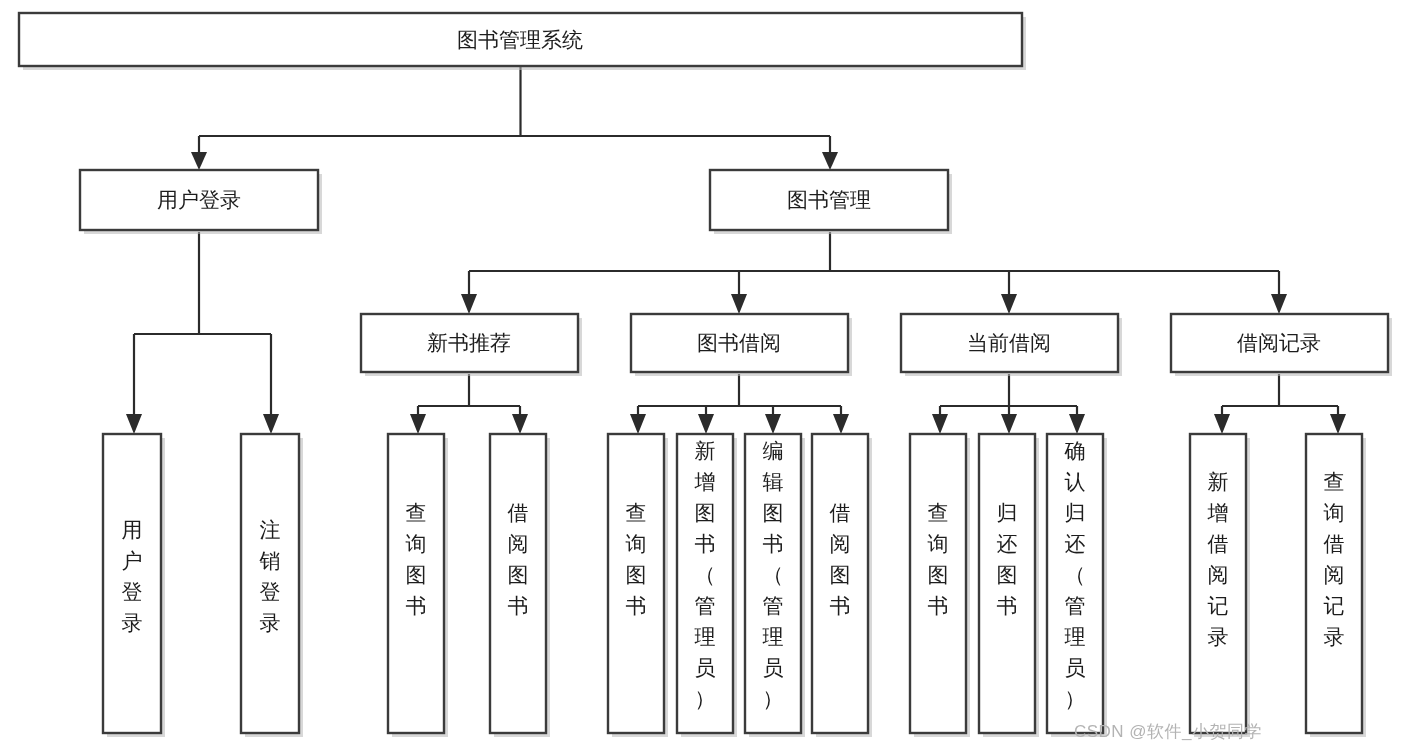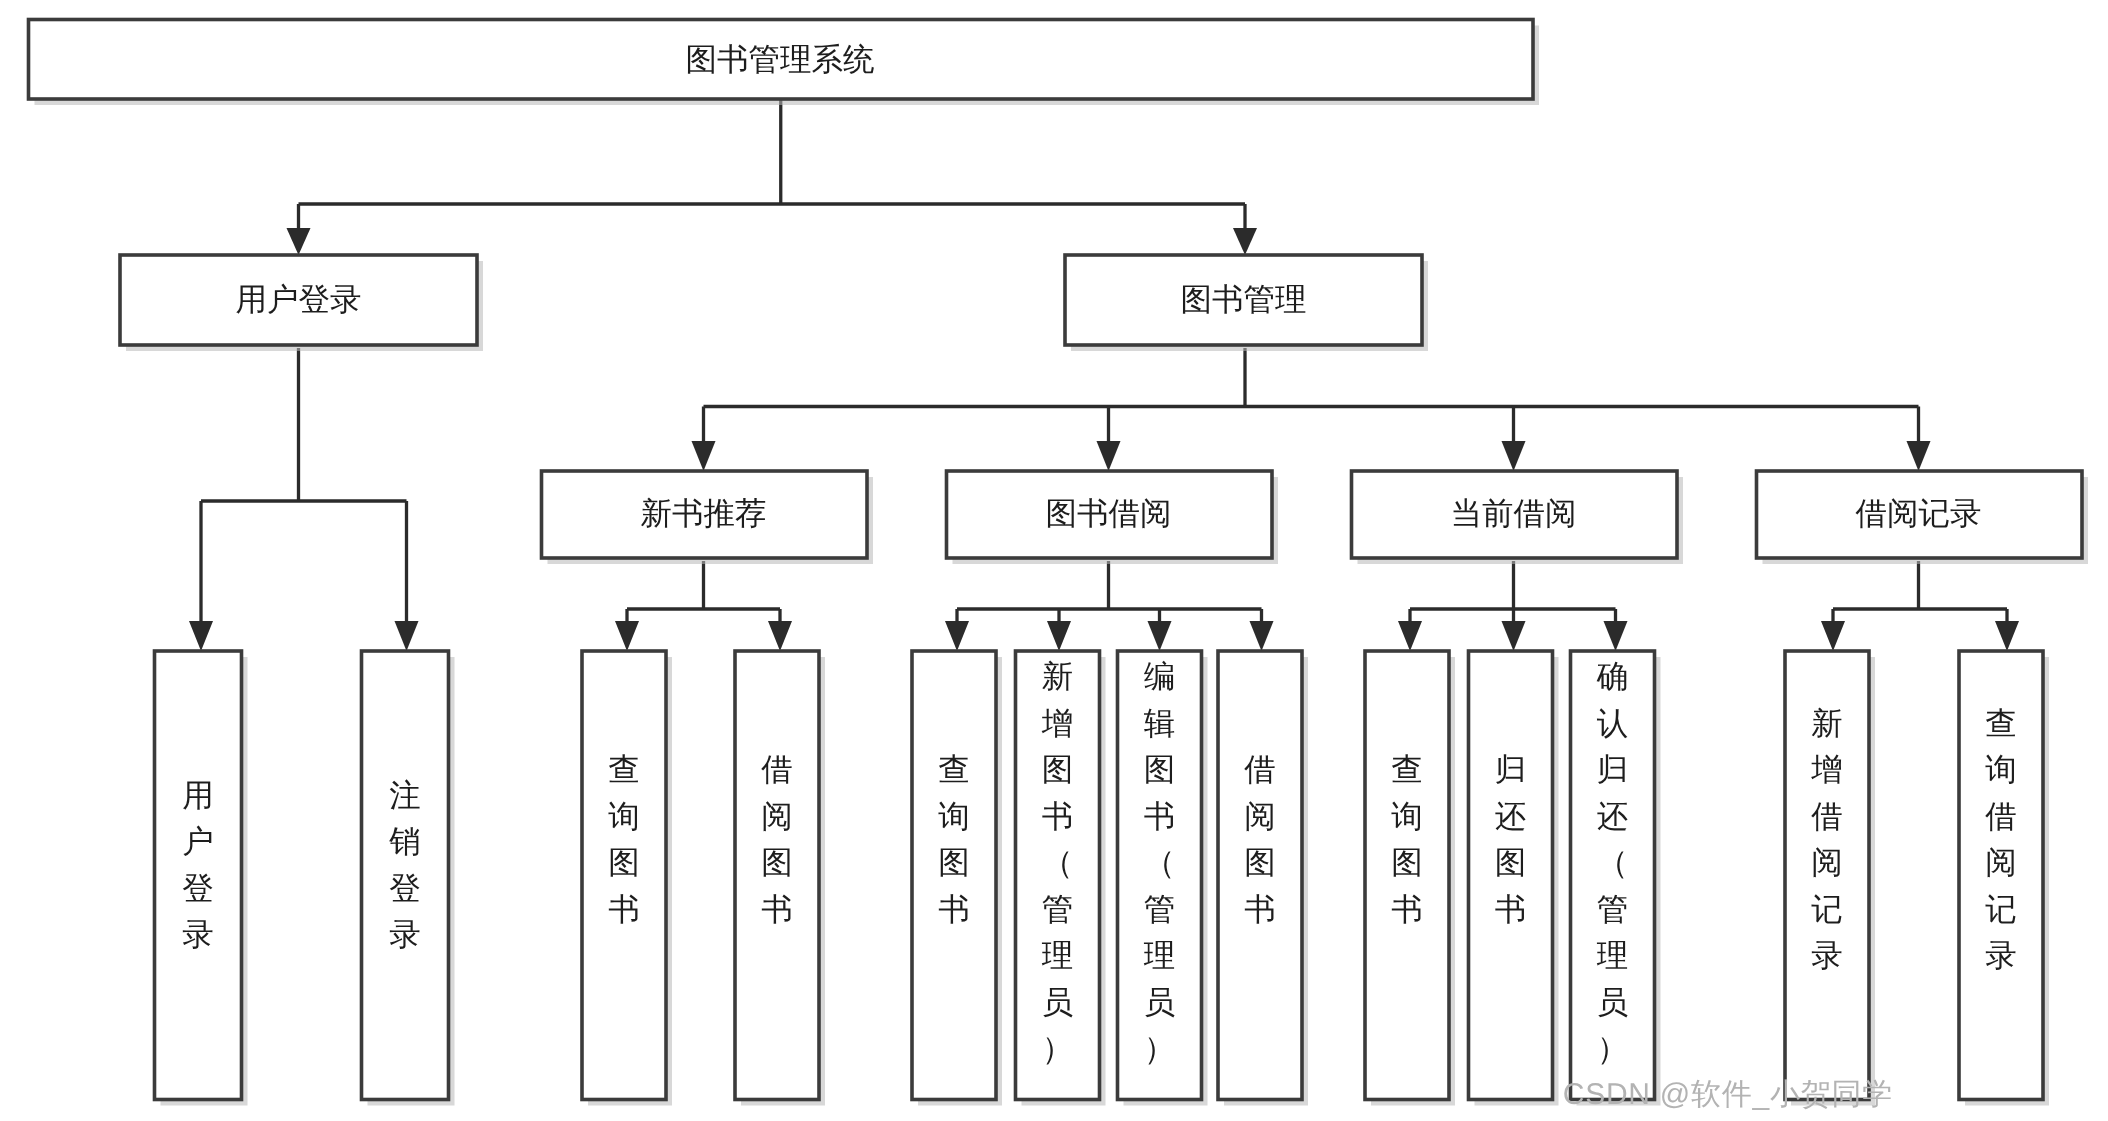--- a/index.html
+++ b/index.html
@@ -58,21 +58,21 @@
     font-family: "Liberation Sans", "DejaVu Sans", sans-serif;
     font-size: 21px;
     fill: #1d1d1d;
     text-anchor: middle;
   }
   .watermark {
     position: absolute;
     right: 8px;
     bottom: 4px;
     font-family: "Liberation Sans", "DejaVu Sans", sans-serif;
-    font-size: 20px;
+    font-size: 17px;
     color: #b3b3b3;
     letter-spacing: 0.5px;
     white-space: nowrap;
     user-select: none;
   }
 </style>
 </head>
 <body>
 
 <div id="diagram-root">

